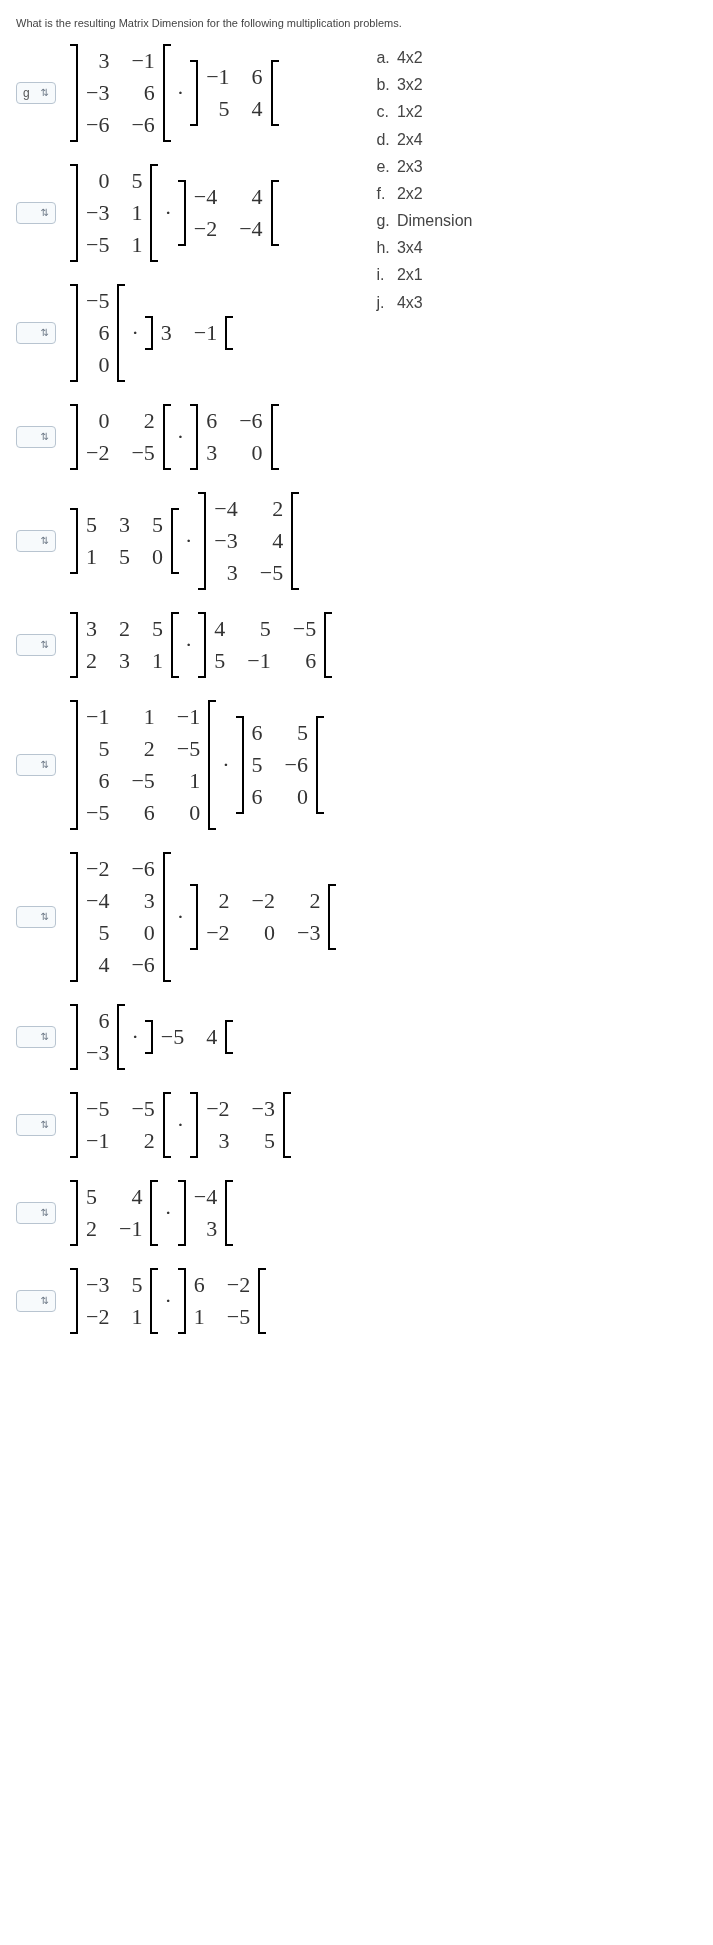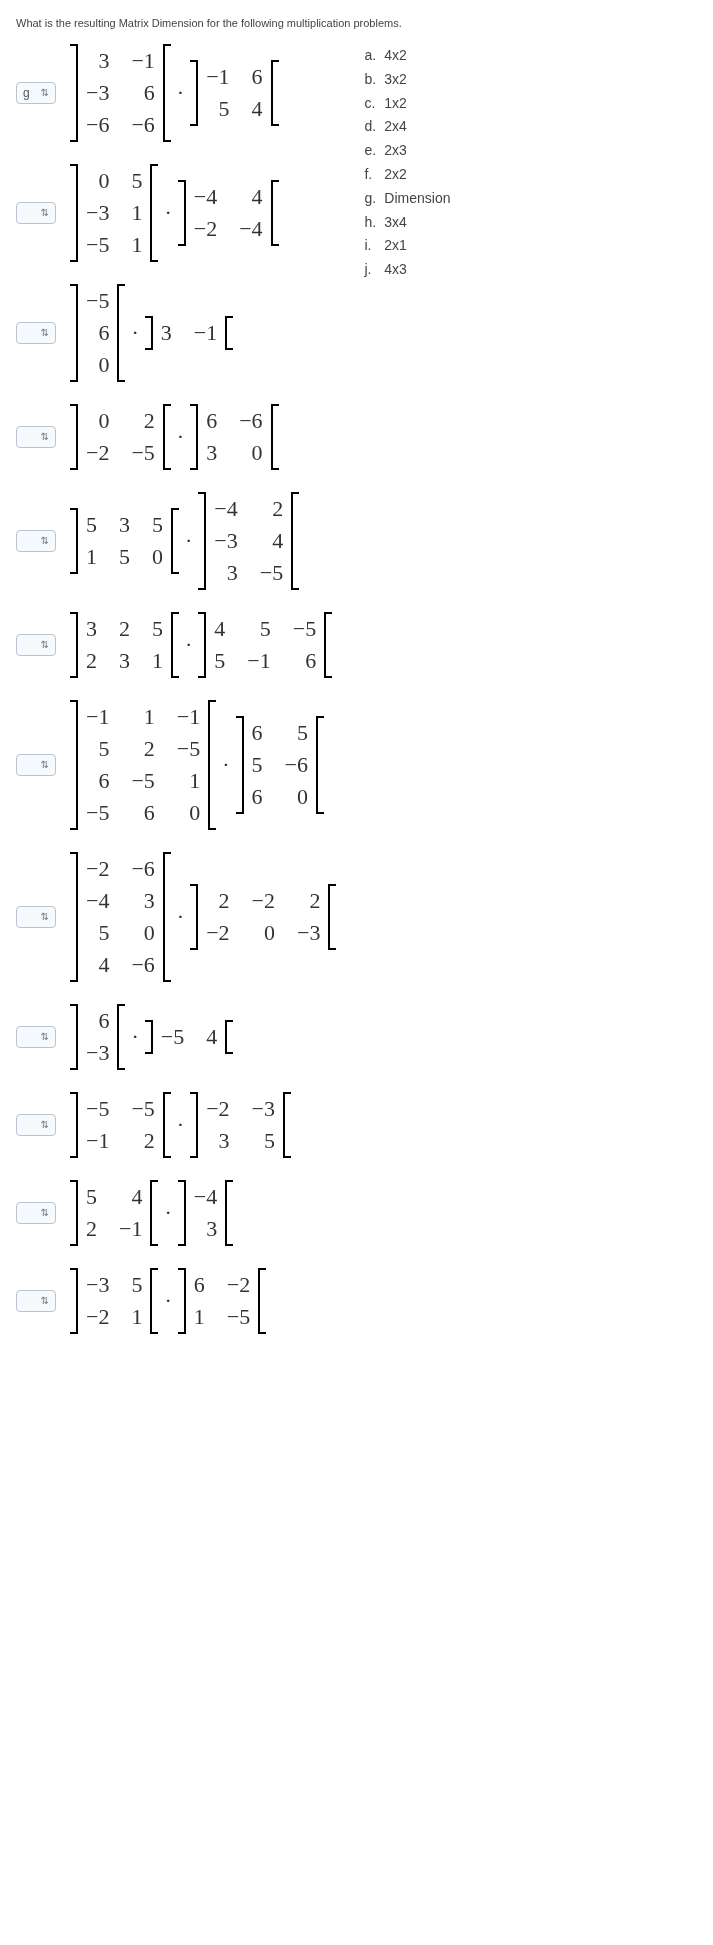--- a/index.html
+++ b/index.html
@@ -108,22 +108,22 @@
   }
   .bracket .tip-top {
     position: absolute;
     top: 0; left: 0; right: 0;
     height: 2px;
     background: #000;
   }
   .bracket::after { display: none; } 
 
   .options {
-    margin-left: 28px;
-    font-size: 14px;
+    margin-left: 40px;
+    font-size: 16px;
     color: #444;
     line-height: 1.7;
   }
   .options div span.letter { 
     display:inline-block; 
     width:16px; 
   }
 </style>
 </head>
 <body>

